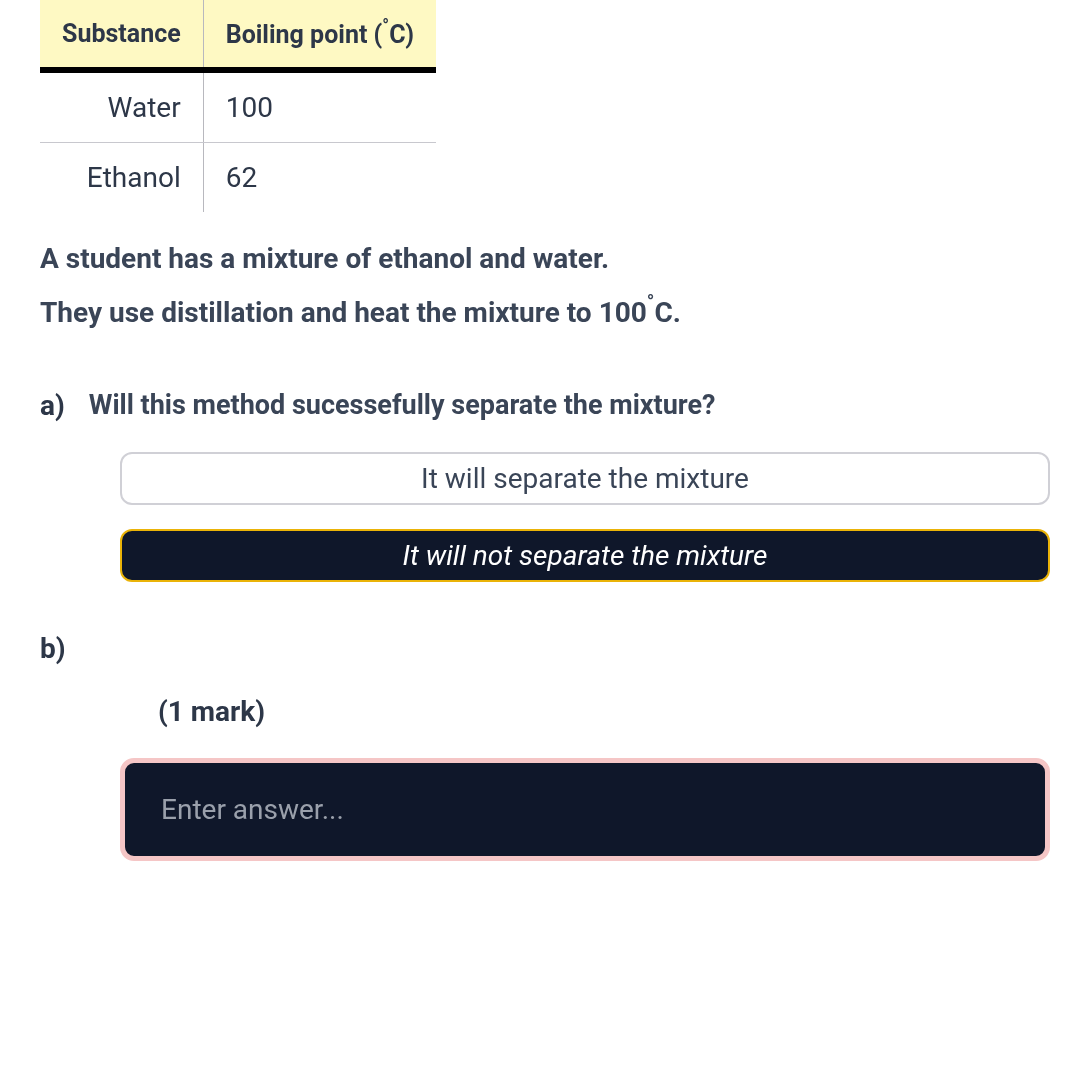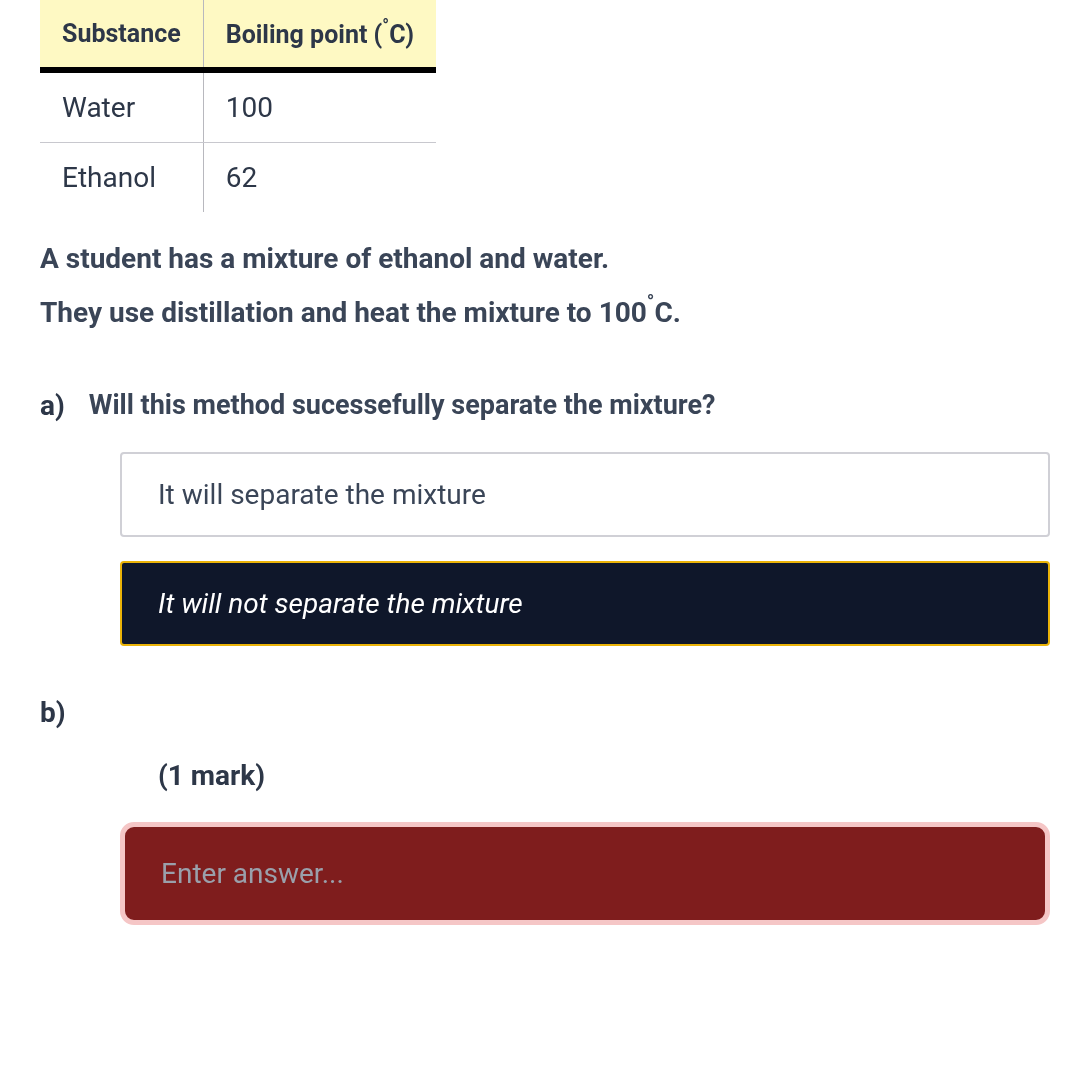--- a/index.html
+++ b/index.html
@@ -34,20 +34,21 @@
       border-right: 1px solid #b8b8be;
     }
     td {
       font-size: 28px;
       padding: 18px 22px;
       color: #2d3748;
       font-weight: 400;
     }
     td:first-child {
       border-right: 1px solid #b8b8be;
+      text-align: right;
     }
     tbody tr:first-child td {
       border-bottom: 1px solid #c8c8ce;
     }
     .intro-text {
       font-size: 28px;
       color: #3a4557;
       line-height: 1.9;
       margin-bottom: 50px;
       font-weight: 700;
@@ -78,25 +79,26 @@
       color: #3a4557;
       font-weight: 700;
     }
     .options {
       margin-left: 80px;
       display: flex;
       flex-direction: column;
       gap: 24px;
     }
     .option {
-      padding: 24px 36px;
+      padding: 8px 36px;
       font-size: 28px;
-      border-radius: 4px;
+      border-radius: 12px;
       cursor: pointer;
       font-weight: 400;
+      text-align: center;
     }
     .option-unselected {
       background: #ffffff;
       border: 2px solid #d0d0d6;
       color: #3a4557;
     }
     .option-selected {
       background: #0f172a;
       border: 2px solid #eab308;
       color: #ffffff;
@@ -110,21 +112,21 @@
       margin-top: 30px;
       margin-bottom: 30px;
     }
     .answer-input {
       margin-left: 80px;
       border: 5px solid #f5c6c6;
       border-radius: 14px;
       padding: 30px 36px;
       font-size: 28px;
       color: #9aa0ab;
-      background: #7f1d1d;
+      background: #0f172a;
       cursor: text;
     }
   </style>
 </head>
 <body>
 
 <div class="content">
   <table>
     <thead>
       <tr>

